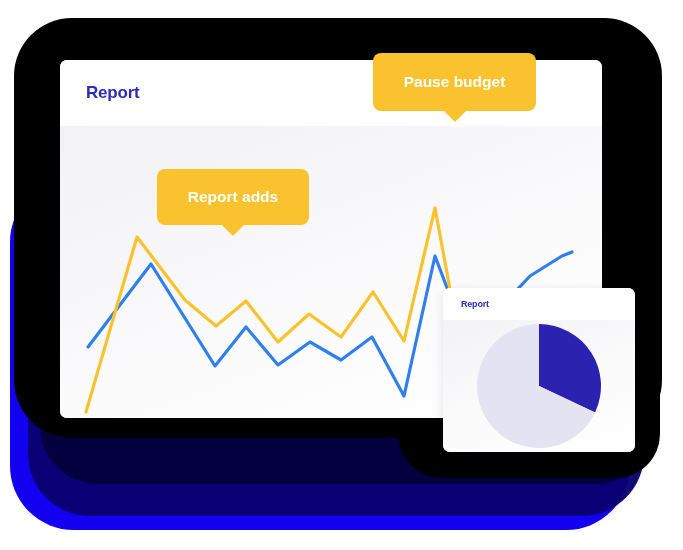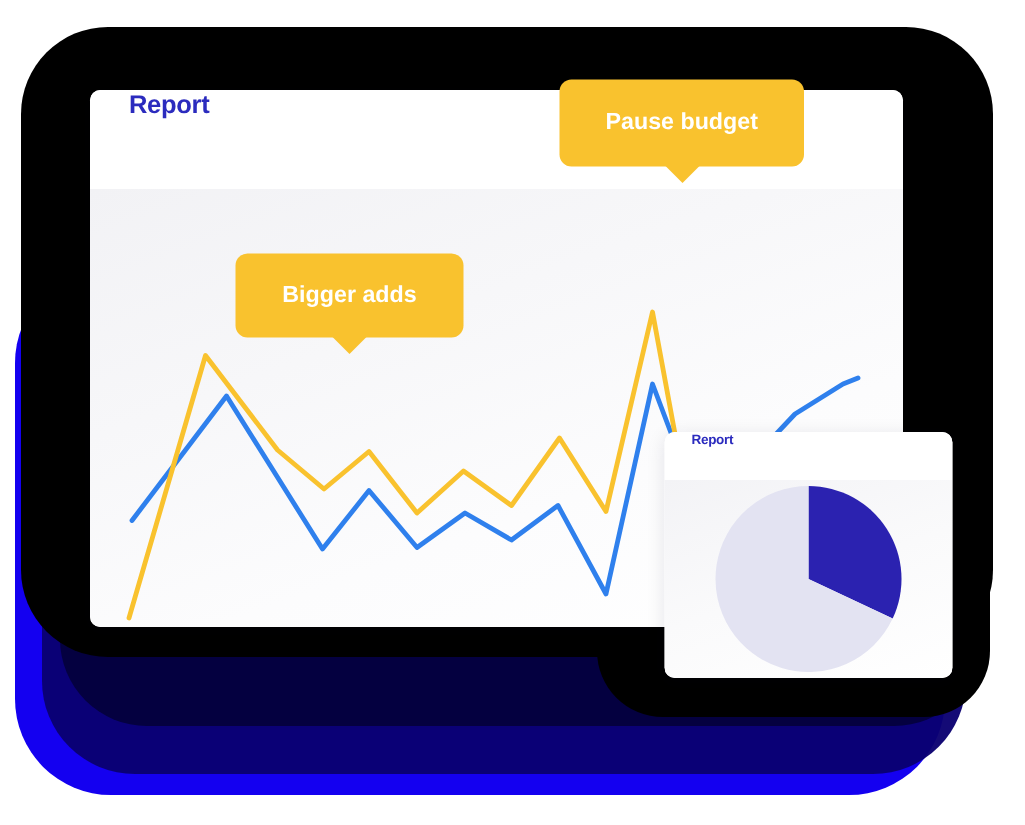--- a/index.html
+++ b/index.html
@@ -80,21 +80,21 @@
     top: 60px;
     width: 542px;
     height: 358px;
     border-radius: 7px;
     box-shadow: 0 2px 10px rgba(20,20,60,0.06);
   }
   .card-header {
     height: 66px;
     background: #ffffff;
     display: flex;
-    align-items: flex-start;
+    align-items: center;
     padding-left: 26px;
     box-sizing: border-box;
   }
   .card-title {
     color: #2B2BBE;
     font-size: 17px;
     font-weight: bold;
     letter-spacing: -0.2px;
   }
   .card-body {
@@ -198,21 +198,21 @@
     </div>
     <div class="card-body">
       <svg class="chart-svg" id="main-chart" viewBox="0 0 542 292" preserveAspectRatio="none">
           <polyline points="28,221 91,138 155,240 186,201 218,239 250,216 281,234 312,211 344,270 375,130 406,212 438,184 470,150 502,130 512,126" fill="none" stroke="#2F80ED" stroke-width="3.2" stroke-linejoin="round" stroke-linecap="round" vector-effect="non-scaling-stroke"></polyline>
           <polyline points="26,286 77,111 125,174 156,200 186,175 218,216 249,188 281,211 313,166 344,215 375,82 406,250 438,292 470,265 502,164" fill="none" stroke="#F9C22E" stroke-width="3.2" stroke-linejoin="round" stroke-linecap="round" vector-effect="non-scaling-stroke"></polyline>
         </svg>
     </div>
   </div>
 
   <div class="callout callout-pause">
-    <span>Bigger adds</span>
+    <span>Report adds</span>
     <span class="tail"></span>
   </div>
 
   <div class="callout callout-budget">
     <span>Pause budget</span>
     <span class="tail"></span>
   </div>
 
   <div class="card card-small">
     <div class="card-header">

